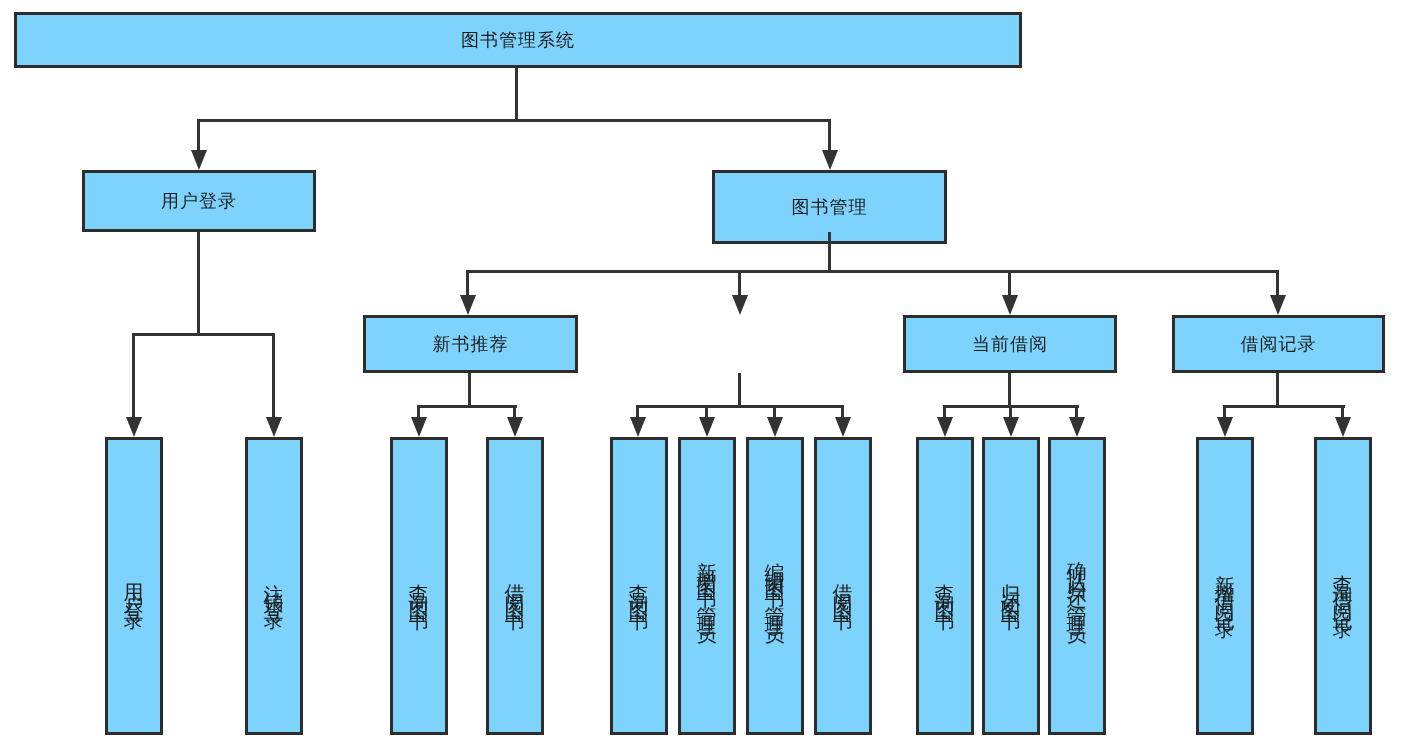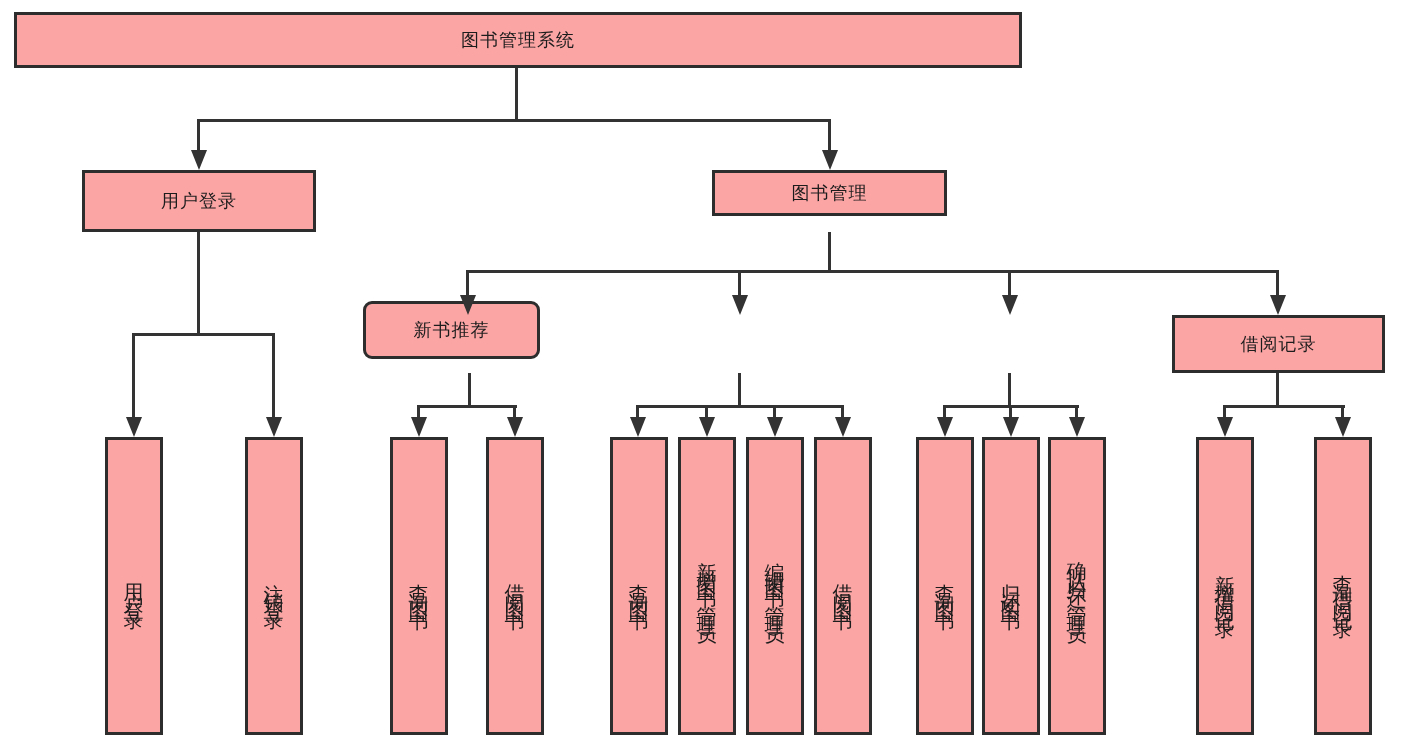--- a/index.html
+++ b/index.html
@@ -2,21 +2,21 @@
 <html><head>
 <meta charset="utf-8">
 <style>
   html,body { margin:0; padding:0; background:#ffffff; }
   .canvas {
     position:relative; width:1405px; height:747px; background:#ffffff;
     font-family:"Liberation Sans", sans-serif; overflow:hidden;
   }
   .box {
     position:absolute; box-sizing:border-box;
-    border:3px solid #2d2d2d; background:#fca5a5;
+    border:3px solid #2d2d2d; background:#7dd3fc;
     display:flex; align-items:center; justify-content:center;
     color:#1c1c1c;
   }
   .hbox { font-size:18px; letter-spacing:1px; }
   .vlabel {
     writing-mode:vertical-rl; text-orientation:mixed;
     font-size:20px; letter-spacing:9px; line-height:1;
   }
   .vl { position:absolute; width:3px; background:#333333; }
   .hl { position:absolute; height:3px; background:#333333; }
@@ -32,23 +32,24 @@
   }
 </style>
 </head>
 <body>
 
 <div class="canvas">
 
   <div class="box hbox" style="left:14px; top:12px; width:1008px; height:56px;">图书管理系统</div>
 
   <div class="box hbox" style="left:82px; top:170px; width:234px; height:62px;">用户登录</div>
-  <div class="box hbox" style="left:712px; top:170px; width:235px; height:46px;">图书管理</div>
+  <div class="box hbox" style="left:712px; top:170px; width:235px; height:74px;">图书管理</div>
 
-  <div class="box hbox" style="left:363px; top:301px; width:177px; height:58px;border-radius:9px;">新书推荐</div>
+  <div class="box hbox" style="left:363px; top:315px; width:215px; height:58px;">新书推荐</div>
+  <div class="box hbox" style="left:903px; top:315px; width:214px; height:58px;">当前借阅</div>
   <div class="box hbox" style="left:1172px; top:315px; width:213px; height:58px;">借阅记录</div>
 
   <div class="box" style="left:105px; top:437px; width:58px; height:298px;">
     <span class="vlabel">用户登录</span>
   </div>
   <div class="box" style="left:245px; top:437px; width:58px; height:298px;">
     <span class="vlabel">注销登录</span>
   </div>
 
   <div class="box" style="left:390px; top:437px; width:58px; height:298px;">

